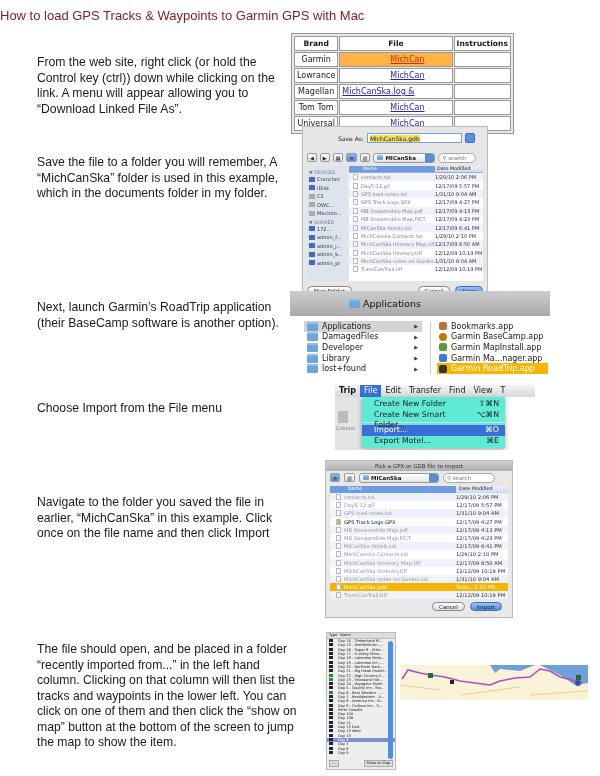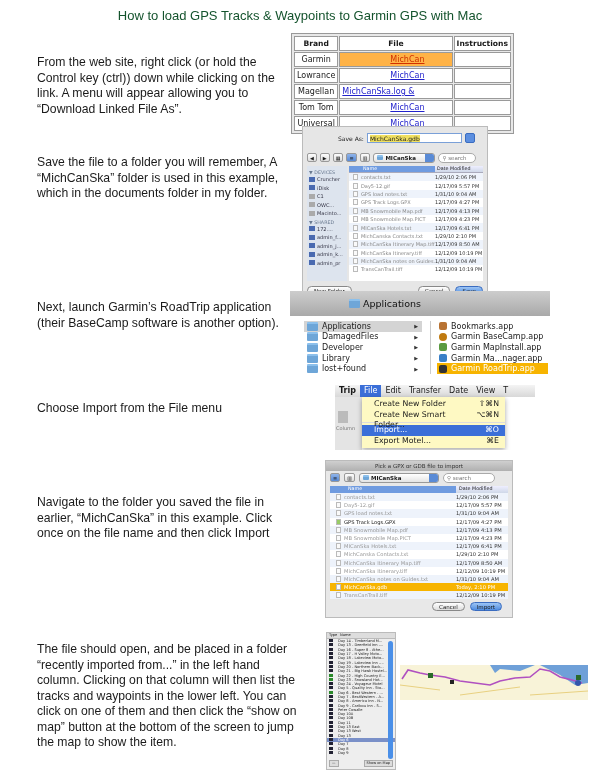--- a/index.html
+++ b/index.html
@@ -1,19 +1,19 @@
 <!DOCTYPE html>
 <html><head>
 <meta charset="utf-8">
 <style>
   * { box-sizing: border-box; margin: 0; padding: 0; }
   html, body { width: 600px; height: 776px; background: #fff; overflow: hidden; }
   body { position: relative; font-family: "Liberation Sans", sans-serif; color: #1a1a1a; }
 
-  .title { position: absolute; left: 0; top: 8px; width: 600px; text-align: center; font-size: 13px; color: #14532d; }
+  .title { position: absolute; left: 0; top: 8px; width: 600px; font-size: 13px; color: #7f1d1d; }
 
   .step-text { position: absolute; left: 37px; width: 245px; font-size: 12.2px; line-height: 15.5px; color: #1b1b1b; }
 
   .shot { position: absolute; overflow: hidden; font-family: "DejaVu Sans", sans-serif; }
 
   
   #shot1 { left: 291px; top: 33px; width: 240px; height: 106px; }
   .brand-table { position: absolute; left: 0; top: 0; width: 223px; border: 1px solid #999; background: #e8e8e8; padding: 1px; border-collapse: separate; border-spacing: 1px; font-size: 8px; }
   .brand-table th, .brand-table td { border: 1px solid #9a9a9a; background: #fff; height: 15px; padding: 0 2px; text-align: center; white-space: nowrap; }
   .brand-table th { font-weight: bold; font-size: 7.6px; }
@@ -66,21 +66,21 @@
   .col-r .r { height: 10.6px; display: flex; align-items: center; gap: 4px; padding-left: 2px; }
   .col-r .r.sel { background: #f7b400; color: #fff; }
   .appic { width: 8px; height: 8px; border-radius: 2px; flex: none; }
 
   
   #shot4 { left: 335px; top: 385px; width: 200px; height: 65px; }
   .menubar { height: 12px; background: linear-gradient(#f4f4f4,#d8d8d8); display: flex; font-size: 8px; align-items: center; }
   .menubar span { padding: 0 4px; height: 12px; line-height: 12px; }
   .menubar span.act { background: #3b6fd8; color: #fff; }
   .menubar span.b { font-weight: bold; }
-  .fmenu { position: absolute; left: 27px; top: 12px; width: 143px; background: #fef9c3; box-shadow: 0 2px 5px rgba(0,0,0,.35); font-size: 7.8px; padding: 2px 0; }
+  .fmenu { position: absolute; left: 27px; top: 12px; width: 143px; background: #5eead4; box-shadow: 0 2px 5px rgba(0,0,0,.35); font-size: 7.8px; padding: 2px 0; }
   .fmenu .mi { display: flex; justify-content: space-between; height: 10.5px; line-height: 10.5px; padding: 0 6px 0 12px; }
   .fmenu .mi.act { background: #3b6fd8; color: #fff; }
   .fmenu .sep { height: 1px; background: #ddd; margin: 2px 0; }
   .behind4 { position: absolute; left: 0; top: 12px; width: 27px; height: 53px; background: #e4e4e4; font-size: 5px; color: #777; }
 
   
   #shot5 { left: 325px; top: 460px; width: 188px; height: 158px; background: #e8e8e8; border: 1px solid #bbb; }
   .dlg-title { height: 10px; background: linear-gradient(#cfcfcf,#b0b0b0); font-size: 5.5px; text-align: center; line-height: 10px; color: #333; }
   .tb5 { height: 13px; display: flex; align-items: center; gap: 4px; padding: 0 4px; font-size: 5.5px; }
   .list5 { position: absolute; left: 4px; right: 4px; top: 25px; height: 110px; background: #fff; font-size: 5.2px; }
@@ -384,21 +384,21 @@
     </div>
   </div>
 </div>
 
 <div class="shot" id="shot4">
   <div class="menubar">
     <span class="b">Trip</span>
     <span class="act">File</span>
     <span>Edit</span>
     <span>Transfer</span>
-    <span>Date</span>
+    <span>Find</span>
     <span>View</span>
     <span>T</span>
   </div>
   <div class="behind4">
     <div style="margin:14px 0 0 3px;width:10px;height:12px;background:#bbb"></div>
     <div style="padding-left:1px;margin-top:2px">Column</div>
   </div>
   <div class="fmenu">
     <div class="mi">
         <span>Create New Folder</span>

